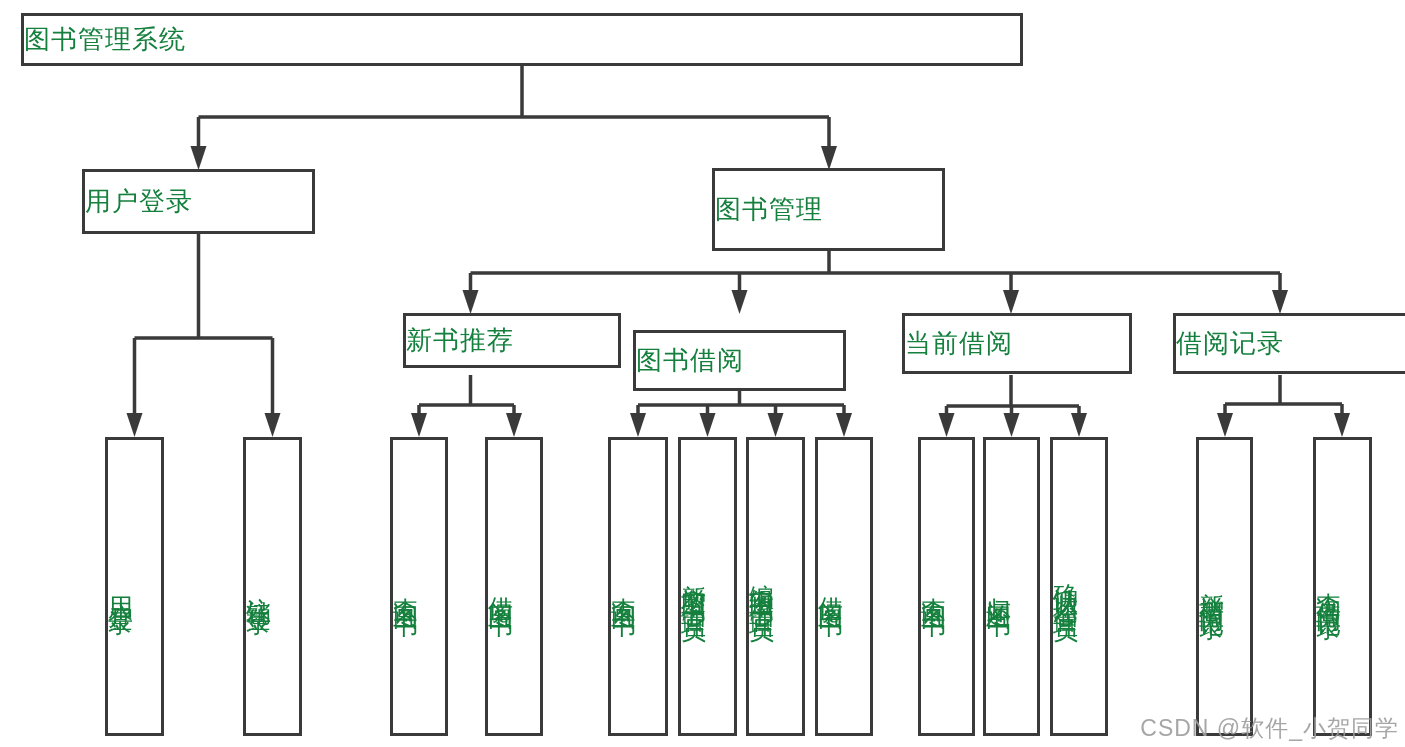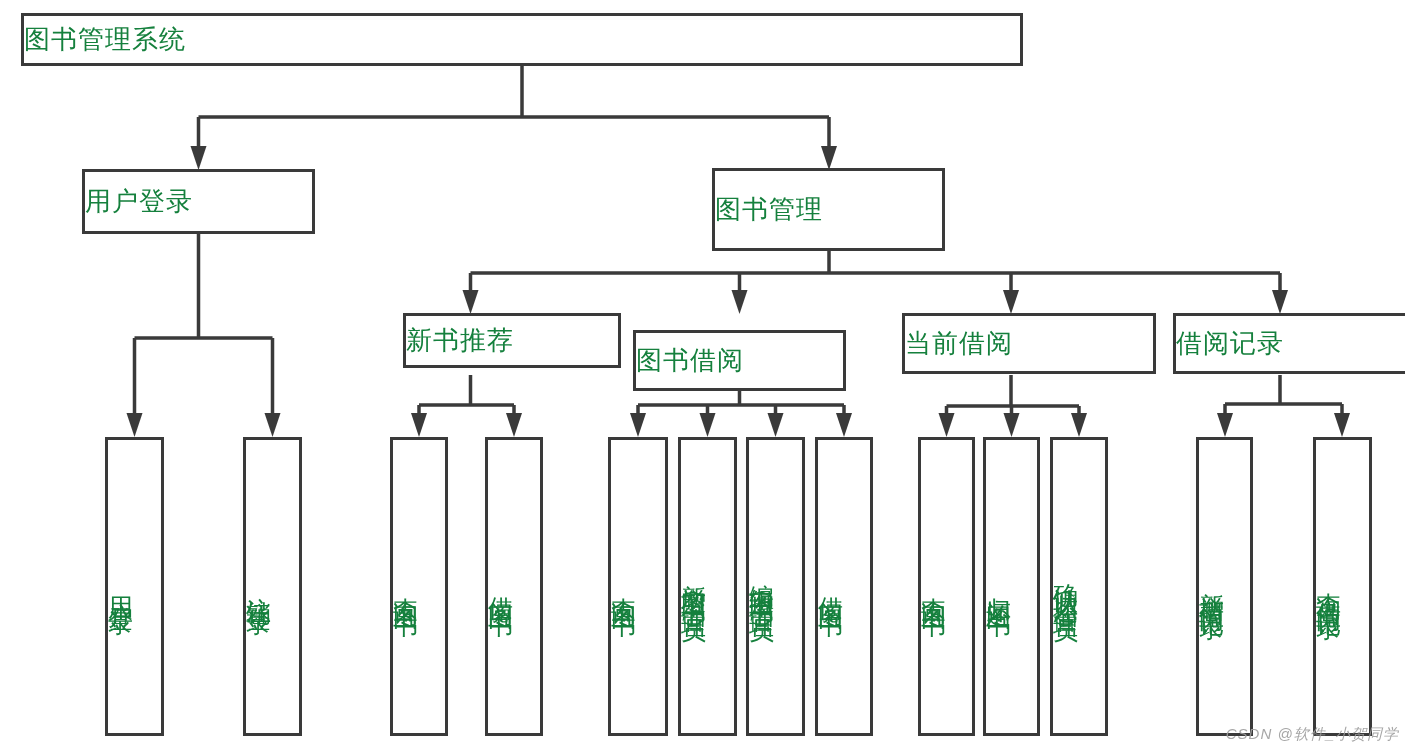--- a/index.html
+++ b/index.html
@@ -45,25 +45,24 @@
     writing-mode: vertical-rl;
     text-orientation: mixed;
     letter-spacing: 5px;
     line-height: 1;
   }
   .watermark {
     position: absolute;
     right: 6px;
     bottom: 3px;
     z-index: 5;
-    font-size: 15px;
+    font-size: 23px;
     letter-spacing: 1px;
     color: rgba(158, 158, 158, 0.92);
     white-space: nowrap;
-    font-style: italic;
   }
 </style>
 </head>
 <body>
 
 <div class="stage">
 
   <svg class="connectors" viewBox="0 0 1405 747" xmlns="http://www.w3.org/2000/svg">
 
     <path d="M522 64 L522 117 M198.5 117 L829 117 M198.5 117 L198.5 150 M829 117 L829 150"></path>
@@ -110,21 +109,21 @@
   <div class="node" style="left:712px; top:168px; width:233px; height:83px;">
     <span>图书管理</span>
   </div>
 
   <div class="node" style="left:363px; top:313px; width:218px; height:55px;margin-left:40px;">
     <span>新书推荐</span>
   </div>
   <div class="node" style="left:633px; top:313px; width:213px; height:61px;margin-top:17px;">
     <span>图书借阅</span>
   </div>
-  <div class="node" style="left:902px; top:313px; width:254px; height:61px;">
+  <div class="node" style="left:902px; top:313px; width:230px; height:61px;">
     <span>当前借阅</span>
   </div>
   <div class="node" style="left:1173px; top:313px; width:256px; height:61px;">
     <span>借阅记录</span>
   </div>
 
   <div class="node leaf" style="left:105px; top:437px; width:59px; height:299px;">
     <span class="vtext">用户登录</span>
   </div>
   <div class="node leaf" style="left:243px; top:437px; width:59px; height:299px;">

